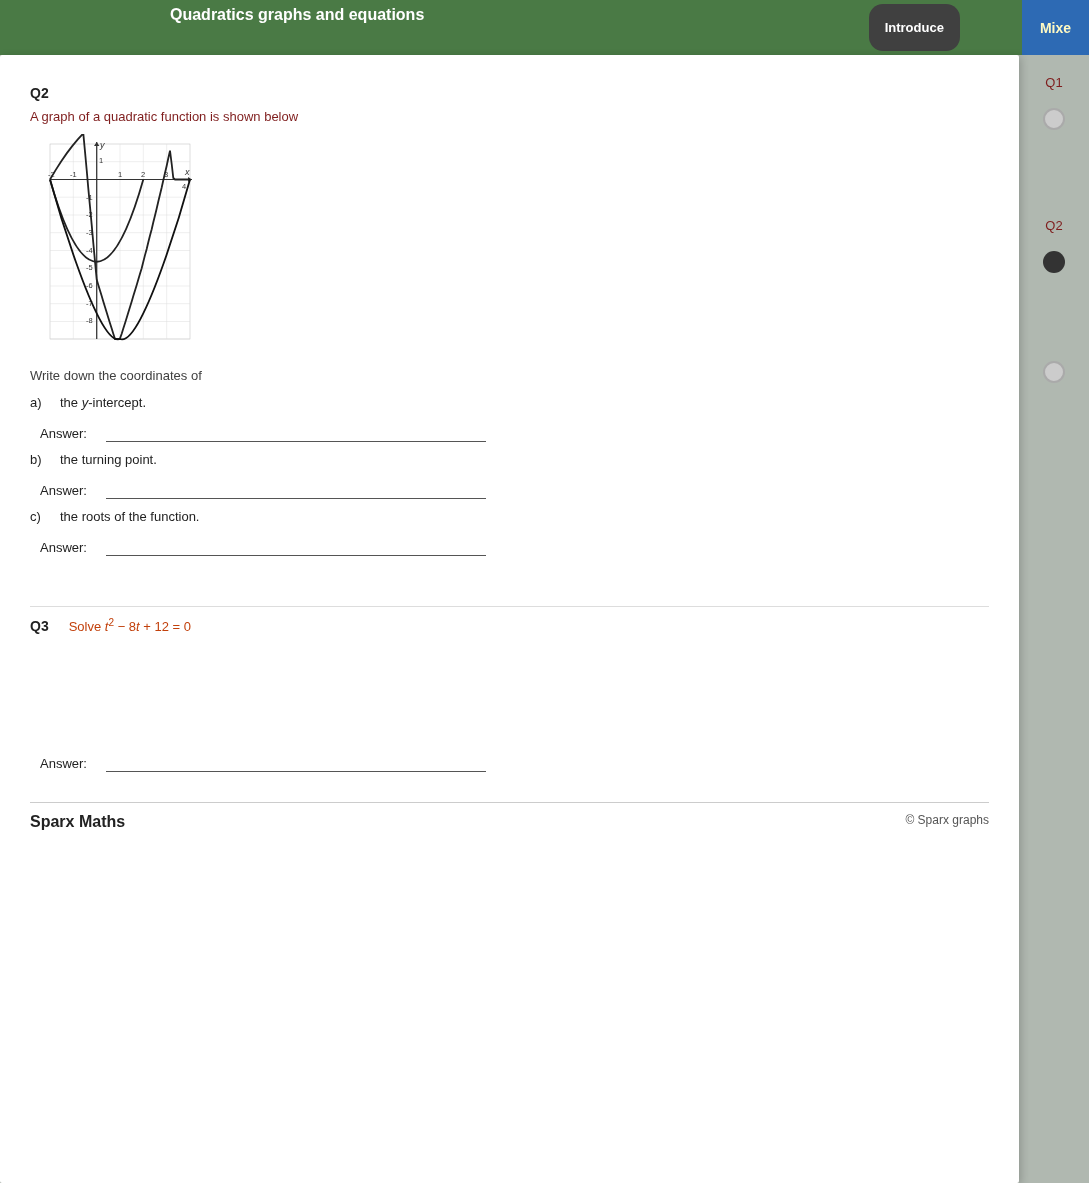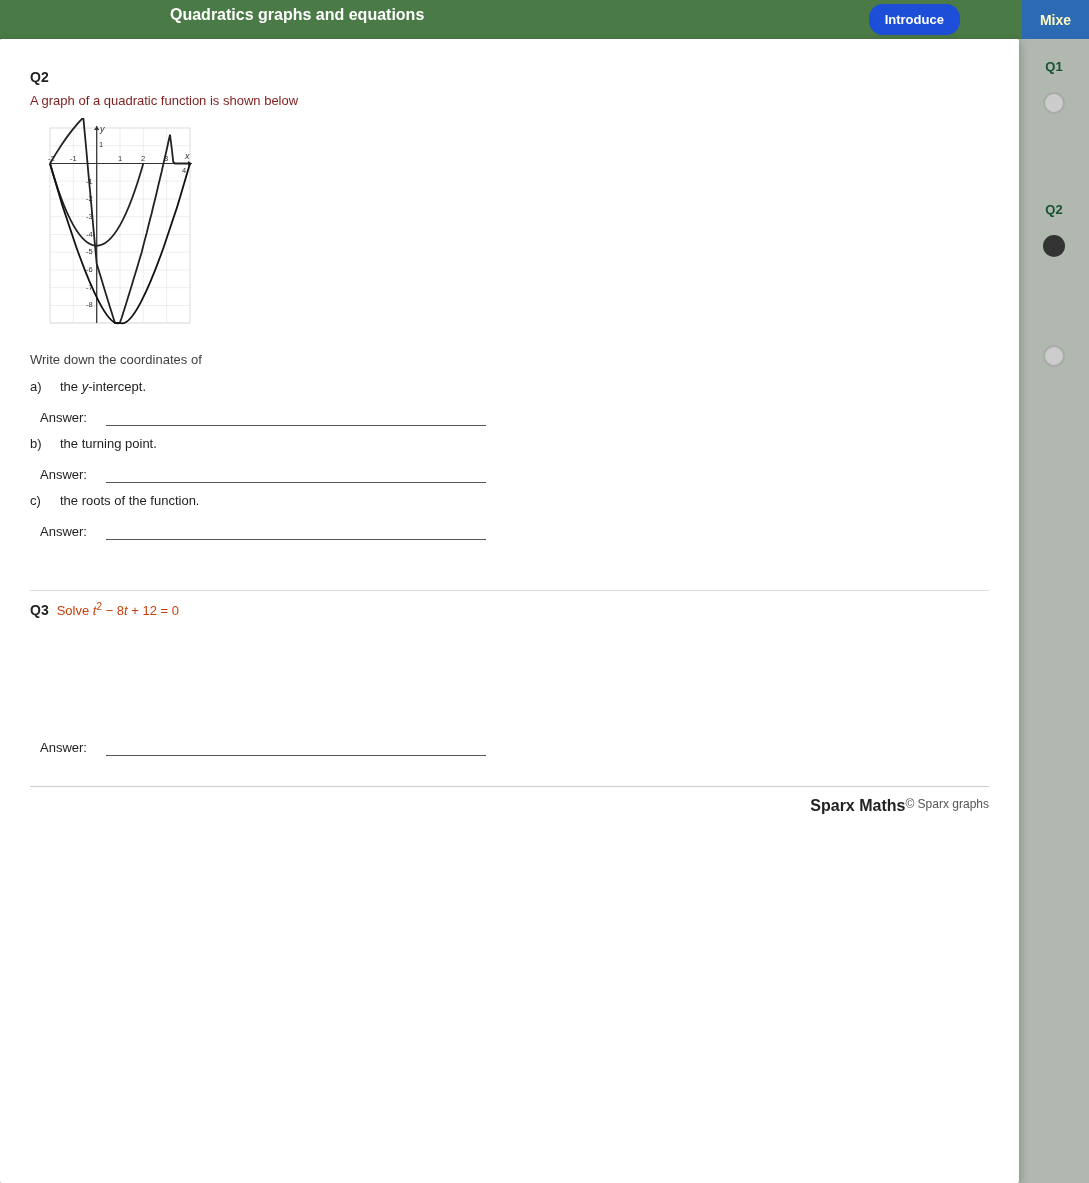--- a/index.html
+++ b/index.html
@@ -23,25 +23,25 @@
 
     .header-title {
       color: white;
       font-size: 16px;
       font-weight: bold;
       padding: 6px 20px 6px 170px;
       flex: 1;
     }
 
     .introduce-btn {
-      background: #1d4ed8;
+      background: #404040;
       color: white;
       border: none;
       border-radius: 14px;
-      padding: 8px 16px;
+      padding: 16px 16px;
       font-size: 13px;
       font-weight: bold;
       margin: 4px 20px;
       cursor: pointer;
     }
 
     .mix-tab {
       background: #2d6ab4;
       color: #fef9c3;
       font-size: 14px;
@@ -73,23 +73,23 @@
       width: 70px;
       background: #b0b8b0;
       display: flex;
       flex-direction: column;
       align-items: center;
       padding-top: 10px;
       gap: 8px;
     }
 
     .sidebar-label {
-      color: #14532d;
-      font-size: 13px;
-      font-weight: bold;
+      color: #7f1d1d;
+      font-size: 13px;
+      font-weight: normal;
       margin-bottom: 4px;
     }
 
     .circle-empty {
       width: 22px;
       height: 22px;
       border-radius: 50%;
       background: #ccc;
       border: 2px solid #aaa;
     }
@@ -173,21 +173,21 @@
 
     .q3-section {
       margin-top: 30px;
       padding-top: 10px;
       border-top: 1px solid #ddd;
     }
 
     .q3-row {
       display: flex;
       align-items: baseline;
-      gap: 8px;
+      gap: 20px;
     }
 
     .q3-label {
       font-weight: bold;
       font-size: 14px;
       color: #222;
     }
 
     .q3-text {
       font-size: 13px;
@@ -504,21 +504,21 @@
         <span class="q3-label">Q3</span>
         <span class="q3-text">Solve <span style="font-style:italic">t</span><sup>2</sup> − 8<span style="font-style:italic">t</span> + 12 = 0</span>
       </div>
 
       <div class="q3-answer-row">
         <span class="answer-label">Answer:</span>
         <div class="answer-line"></div>
       </div>
     </div>
 
-    <div style="margin-top: 30px; border-top: 1px solid #ccc; padding-top: 10px; display:flex; justify-content:flex-end;">
+    <div style="margin-top: 30px; border-top: 1px solid #ccc; padding-top: 10px; display:flex; justify-content:space-between;">
       <span style="font-size:16px; font-weight:bold; color:#222;">Sparx Maths</span>
       <span style="font-size:12px; color:#555;">© Sparx graphs</span>
     </div>
   </div>
 
   <div class="right-sidebar">
     <div class="top-right-panel">
       <span class="sidebar-label">Q1</span>
       <div class="circle-empty"></div>
       <div style="height:60px"></div>

